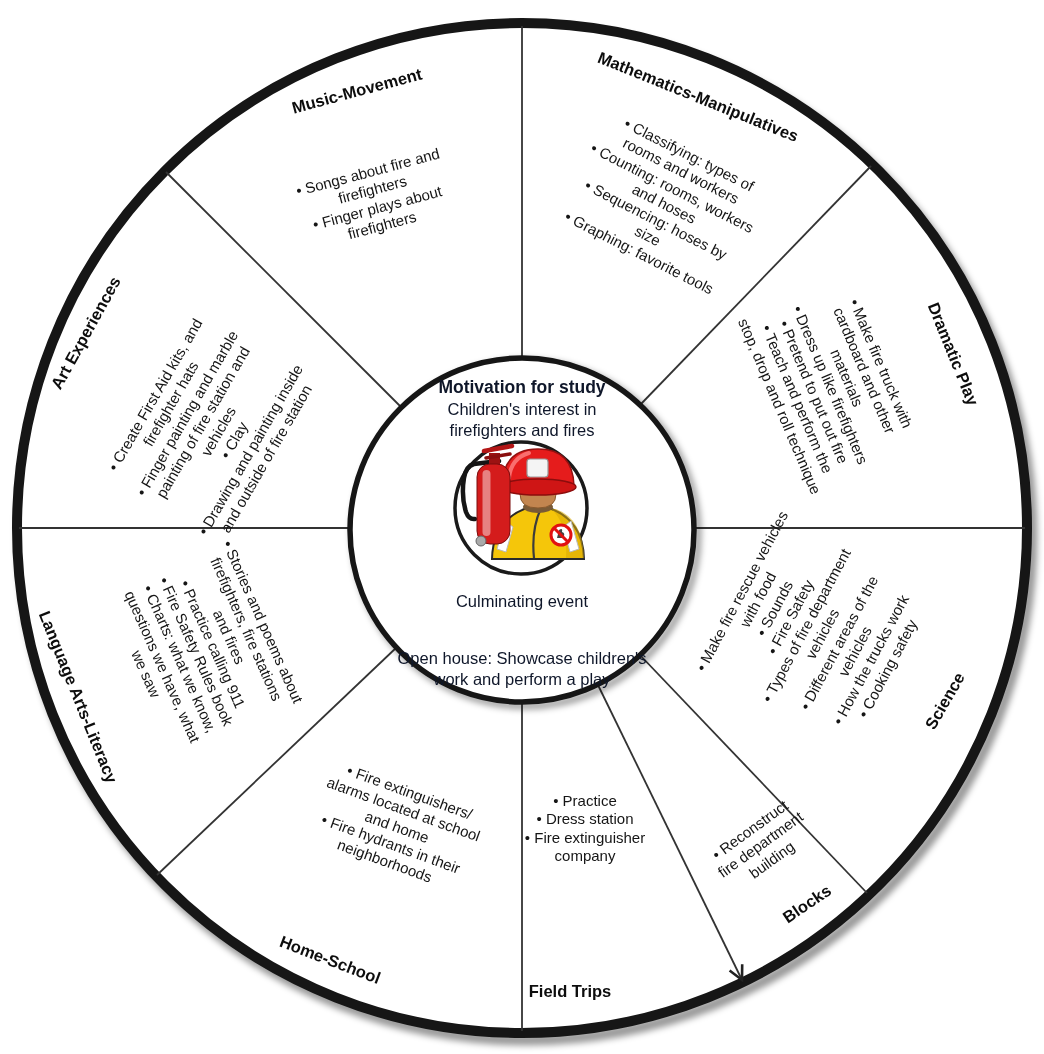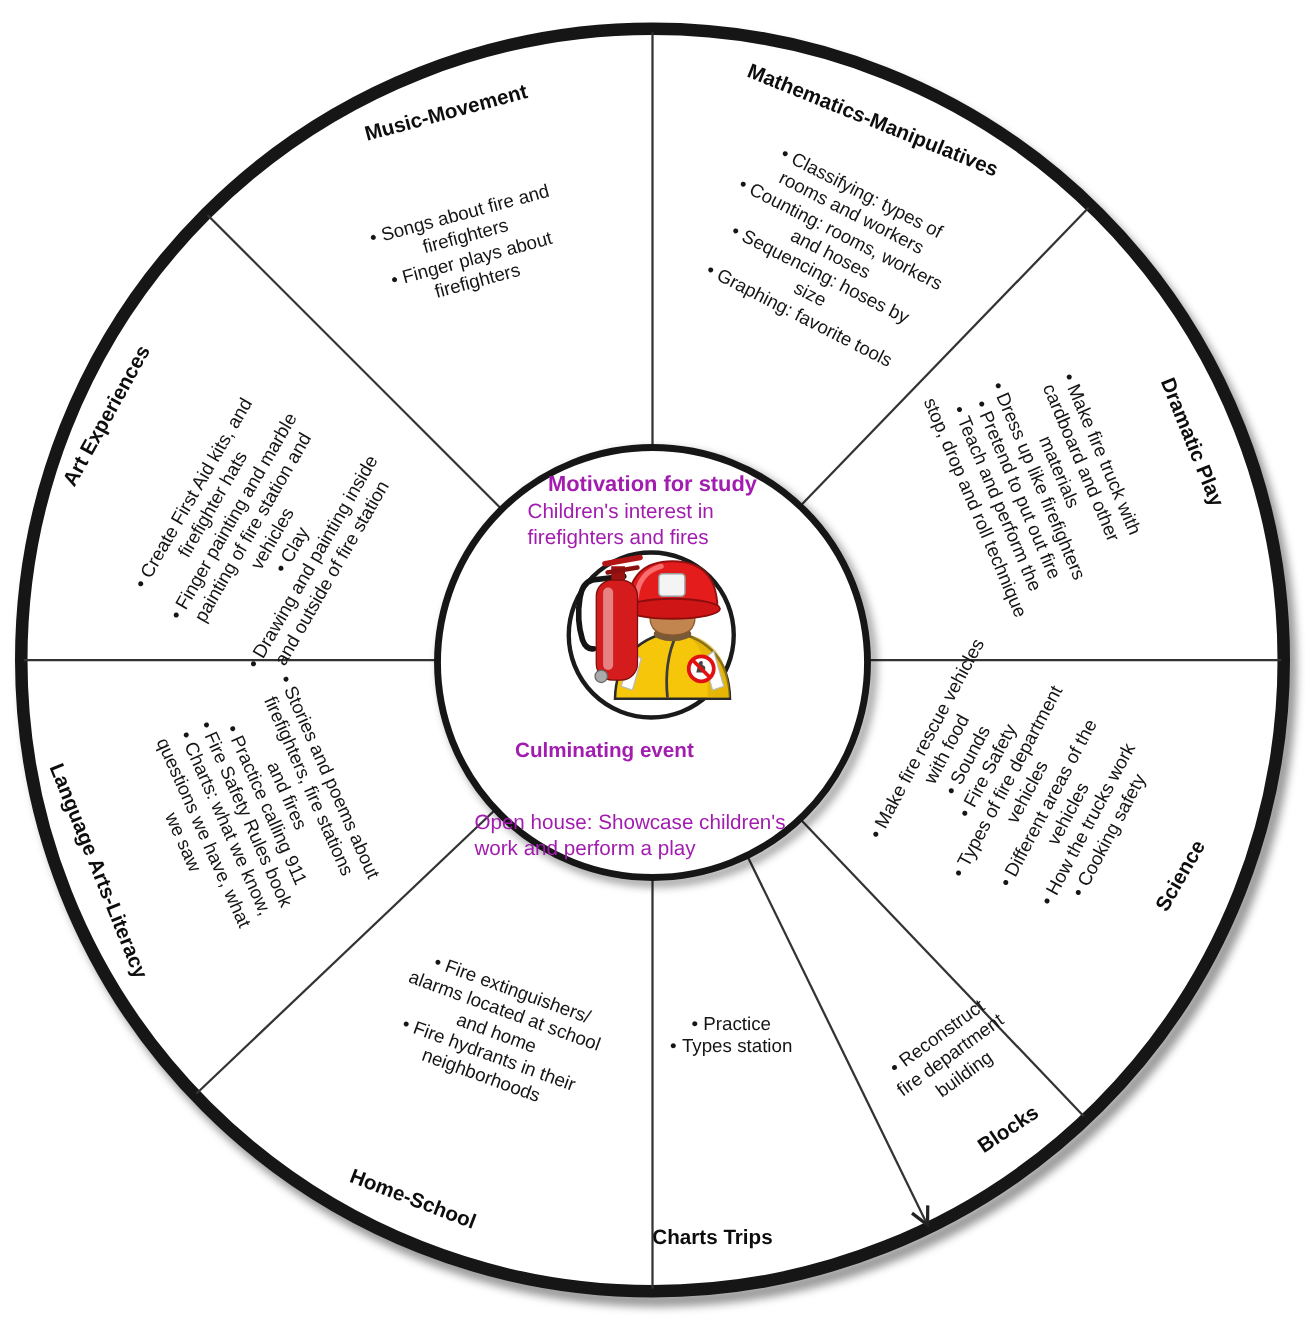--- a/index.html
+++ b/index.html
@@ -13,21 +13,21 @@
     transform:translate(-50%,-50%) rotate(var(--r,0deg)); color:#0d0d0d;
   }
   .seg-items {
     position:absolute; margin:0; padding:0; list-style:none;
     font-size:15px; line-height:1.22; text-align:center; color:#151515;
     transform:translate(-50%,-50%) rotate(var(--r,0deg));
   }
   .seg-items li { list-style:none; }
   .seg-items li::before { content:"\2022\00a0 "; }
   .c-text {
-    position:absolute; font-size:16.5px; color:#a21caf;
+    position:absolute; text-align:center; font-size:16.5px; color:#0f172a;
     line-height:1.25; transform:translate(-50%,-50%);
   }
   .c-head { font-weight:bold; font-size:17.5px; white-space:nowrap; }
 </style>
 </head>
 <body>
 
 <div class="stage">
 
   <svg width="1044" height="1054" viewBox="0 0 1044 1054">
@@ -90,21 +90,21 @@
         <circle cx="481" cy="541" r="5" fill="#aaaaaa" stroke="#666666" stroke-width="1"></circle>
       </g>
     </g>
   </svg>
 
   <div class="seg-label" style="left:357px; top:91px;  --r:-15deg">Music-Movement</div>
   <div class="seg-label" style="left:698px; top:97px;  --r:22deg">Mathematics-Manipulatives</div>
   <div class="seg-label" style="left:953px; top:354px; --r:68deg">Dramatic Play</div>
   <div class="seg-label" style="left:945px; top:701px; --r:-60deg">Science</div>
   <div class="seg-label" style="left:807px; top:904px; --r:-34deg">Blocks</div>
-  <div class="seg-label" style="left:570px; top:991px; --r:0deg">Charts Trips</div>
+  <div class="seg-label" style="left:570px; top:991px; --r:0deg">Field Trips</div>
   <div class="seg-label" style="left:330px; top:960px; --r:21deg">Home-School</div>
   <div class="seg-label" style="left:78px;  top:697px; --r:68deg">Language Arts-Literacy</div>
   <div class="seg-label" style="left:86px;  top:333px; --r:-61deg">Art Experiences</div>
 
   <ul class="seg-items" style="left:375px; top:199px; width:178px; --r:-15deg">
       <li>Songs about fire and firefighters</li>
       <li>Finger plays about firefighters</li>
     </ul>
   <ul class="seg-items" style="left:664px; top:204px; width:184px; --r:27deg">
       <li>Classifying: types of rooms and workers</li>
@@ -125,37 +125,38 @@
       <li>Types of fire department vehicles</li>
       <li>Different areas of the vehicles</li>
       <li>How the trucks work</li>
       <li>Cooking safety</li>
     </ul>
   <ul class="seg-items" style="left:761px; top:845px; width:106px; --r:-36deg">
       <li>Reconstruct fire department building</li>
     </ul>
   <ul class="seg-items" style="left:585px; top:829px; width:132px; --r:0deg">
       <li>Practice</li>
-      <li>Types station</li>
+      <li>Dress station</li>
+      <li>Fire extinguisher company</li>
     </ul>
   <ul class="seg-items" style="left:397px; top:827px; width:176px; --r:20deg">
       <li>Fire extinguishers/ alarms located at school and home</li>
       <li>Fire hydrants in their neighborhoods</li>
     </ul>
   <ul class="seg-items" style="left:204px; top:648px; width:178px; --r:66deg">
       <li>Stories and poems about firefighters, fire stations and fires</li>
       <li>Practice calling 911</li>
       <li>Fire Safety Rules book</li>
       <li>Charts: what we know, questions we have, what we saw</li>
     </ul>
   <ul class="seg-items" style="left:211px; top:427px; width:198px; --r:-60deg">
       <li>Create First Aid kits, and firefighter hats</li>
       <li>Finger painting and marble painting of fire station and vehicles</li>
       <li>Clay</li>
       <li>Drawing and painting inside and outside of fire station</li>
     </ul>
 
   <div class="c-text c-head" style="left:522px; top:388px;">Motivation for study</div>
   <div class="c-text" style="left:522px; top:420px; width:200px;">Children's interest in firefighters and fires</div>
-  <div class="c-text" style="left:522px; top:601px; width:220px;font-weight:bold;">Culminating event</div>
+  <div class="c-text" style="left:522px; top:601px; width:220px;">Culminating event</div>
   <div class="c-text" style="left:522px; top:632px; width:285px;margin-top:37px;">Open house: Showcase children's work and perform a play</div>
 
 </div>
 
 </body></html>

